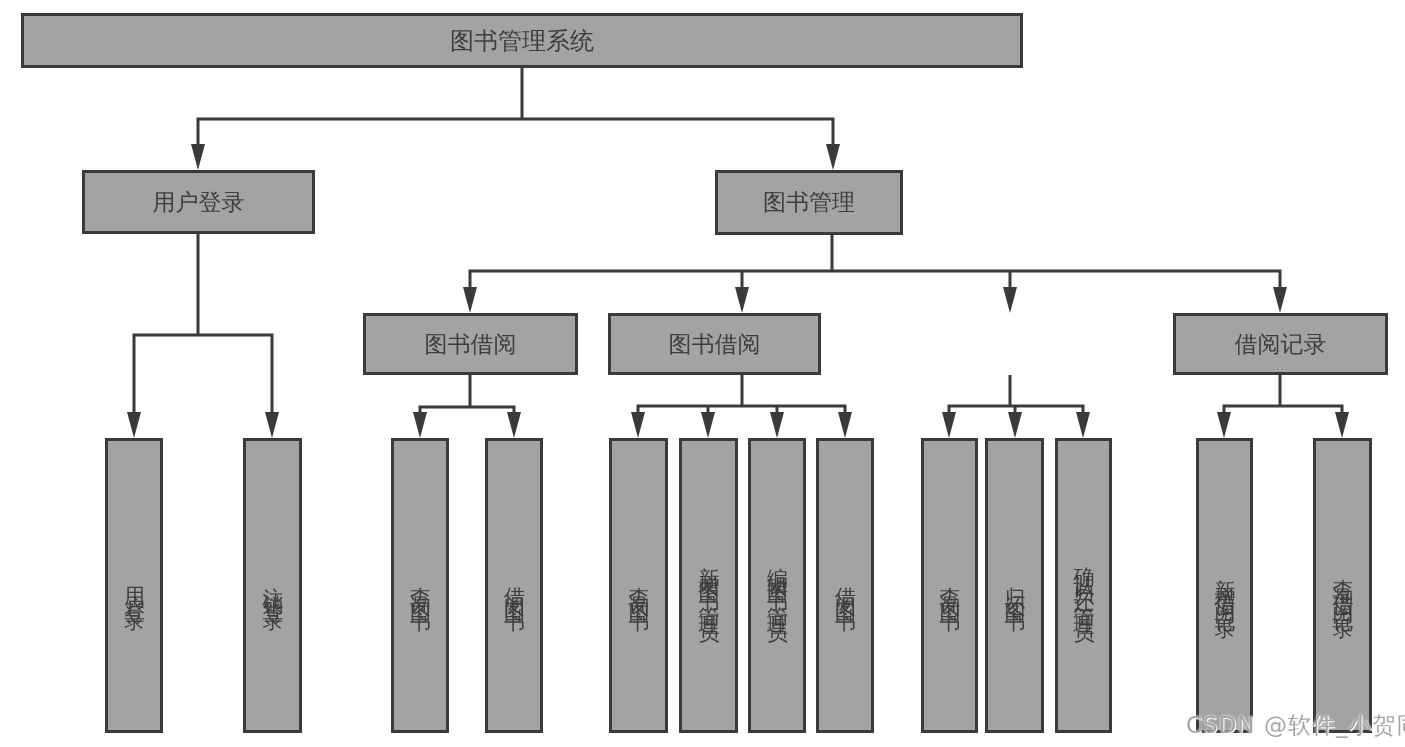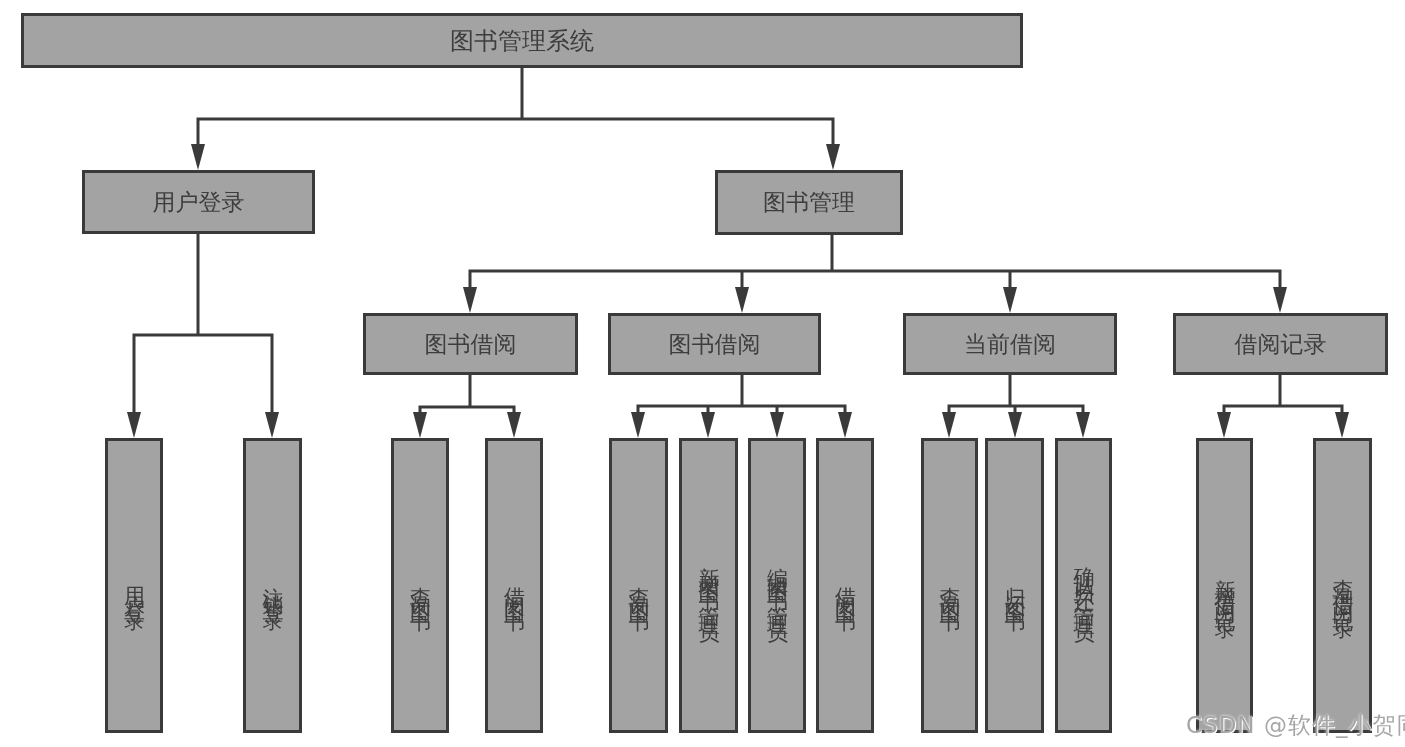--- a/index.html
+++ b/index.html
@@ -114,21 +114,20 @@
     </g>
   </svg>
 
   <div class="node root" style="left:21px; top:13px; width:1002px; height:55px;">图书管理系统</div>
 
   <div class="node" style="left:82px; top:170px; width:233px; height:64px;">用户登录</div>
   <div class="node" style="left:715px; top:170px; width:188px; height:65px;">图书管理</div>
 
   <div class="node" style="left:363px; top:313px; width:215px; height:62px;">图书借阅</div>
   <div class="node" style="left:608px; top:313px; width:213px; height:62px;">图书借阅</div>
-  <div class="node" style="left:903px; top:313px; width:214px; height:62px;">当前借阅</div>
   <div class="node" style="left:1173px; top:313px; width:215px; height:62px;">借阅记录</div>
 
   <div class="node leaf" style="left:105px; top:438px; width:58px; height:295px;">用户登录</div>
   <div class="node leaf" style="left:243px; top:438px; width:59px; height:295px;">注销登录</div>
 
   <div class="node leaf" style="left:391px; top:438px; width:58px; height:295px;">查询图书</div>
   <div class="node leaf" style="left:485px; top:438px; width:58px; height:295px;">借阅图书</div>
 
   <div class="node leaf" style="left:609px; top:438px; width:59px; height:295px;">查询图书</div>
   <div class="node leaf" style="left:679px; top:438px; width:59px; height:295px;">新增图书（管理员）</div>

